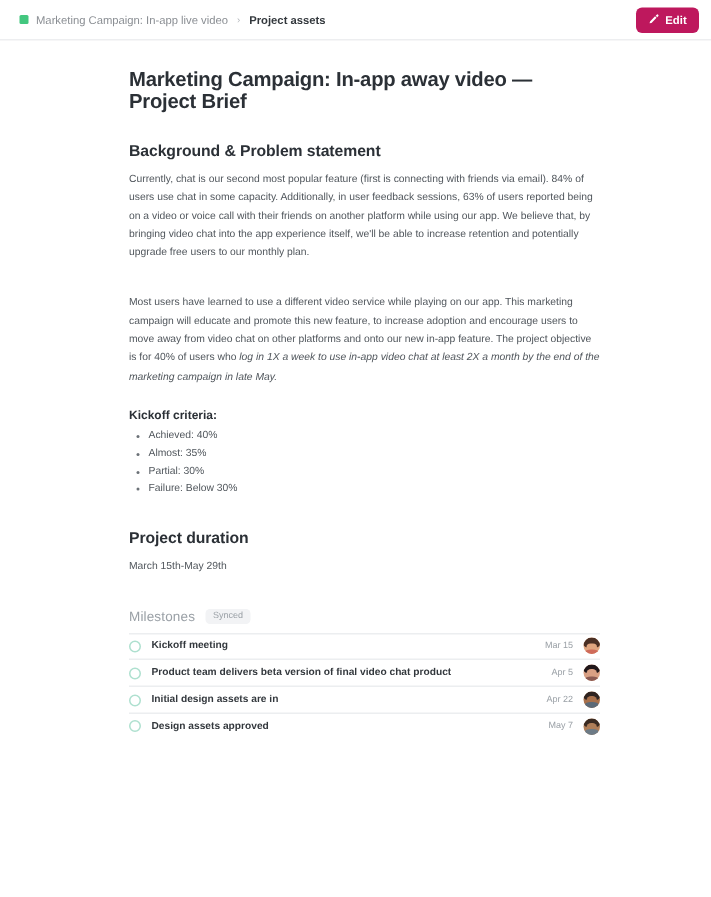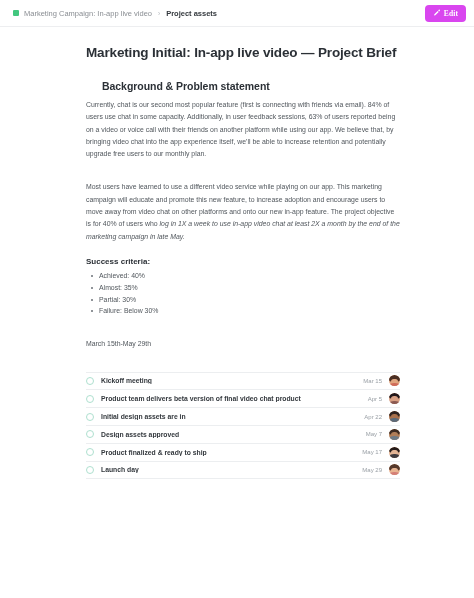--- a/index.html
+++ b/index.html
@@ -83,21 +83,21 @@
     font-size: 13.5px;
     font-weight: bold;
     color: #2b3036;
     margin: 0 0 20px 0;
     letter-spacing: -.15px;
   }
   h2.sec {
     font-size: 10.5px;
     font-weight: bold;
     color: #2b3036;
-    margin: 0 0 7px 16px;
+    margin: 0 0 7px 0;
     letter-spacing: -.05px;
   }
   p.body {
     font-size: 6.9px;
     line-height: 1.78;
     color: #50565c;
     margin: 0;
     text-align: left;
   }
   p.body i { font-style: italic; }
@@ -217,55 +217,60 @@
 
 <div class="app">
 
   <div class="topbar">
     <div class="crumbs">
       <span class="proj-dot" style="background: rgb(67, 199, 127);"></span>
       <span class="crumb-project">Marketing Campaign: In-app live video</span>
       <span class="crumb-sep">›</span>
       <span class="crumb-current">Project assets</span>
     </div>
-    <button class="edit-btn" style="background: #d946ef; font-family: Liberation Serif, serif;">
+    <button class="edit-btn" style="background: #be185d;">
       <svg class="pencil" width="8" height="8" viewBox="0 0 16 16">
         <path d="M11.6 1.6a1.4 1.4 0 0 1 2 2L12.3 4.9 10.3 2.9zM9.4 3.8l2 2L4.7 12.5l-2.6.6.6-2.6z" fill="#ffffff"></path>
       </svg>
       <span class="label">Edit</span>
     </button>
   </div>
 
   <div class="doc">
 
-    <h1 class="title">Marketing Initial: In-app live video — Project Brief</h1>
+    <h1 class="title">Marketing Campaign: In-app away video — Project Brief</h1>
 
     <h2 class="sec">Background &amp; Problem statement</h2>
     <p class="body">Currently, chat is our second most popular feature (first is connecting with friends via email). 84% of users use chat in some capacity. Additionally, in user feedback sessions, 63% of users reported being on a video or voice call with their friends on another platform while using our app. We believe that, by bringing video chat into the app experience itself, we'll be able to increase retention and potentially upgrade free users to our monthly plan.</p>
 
     <div class="gap-lg"></div>
 
     <p class="body"><span>Most users have learned to use a different video service while playing on our app. This marketing campaign will educate and promote this new feature, to increase adoption and encourage users to move away from video chat on other platforms and onto our new in-app feature. The project objective is for 40% of users who </span><i>log in 1X a week to use in-app video chat at least 2X a month by the end of the marketing campaign in late May.</i></p>
 
     <div class="gap-md"></div>
 
-    <h3 class="subsec">Success criteria:</h3>
+    <h3 class="subsec">Kickoff criteria:</h3>
     <ul class="criteria">
       <li>Achieved: 40%</li>
       <li>Almost: 35%</li>
       <li>Partial: 30%</li>
       <li>Failure: Below 30%</li>
     </ul>
 
     <div class="gap-lg"></div>
 
+    <h2 class="sec">Project duration</h2>
     <p class="body">March 15th-May 29th</p>
 
     <div class="gap-lg"></div>
 
+    <div class="ms-head">
+      <span class="ms-title">Milestones</span>
+      <span class="ms-badge">Synced</span>
+    </div>
 
     <div class="ms-list">
       <div class="ms-row">
         <span class="ms-check"></span>
         <span class="ms-name">Kickoff meeting</span>
         <span class="ms-date">Mar 15</span>
         <span class="avatar" id="av0" style="background: rgb(224, 165, 127);">
           <span class="hair" style="background: rgb(74, 47, 36);"></span>
             <span class="face" style="background: rgb(224, 165, 127);"></span>
             <span class="body" style="background: rgb(207, 107, 90);"></span>

